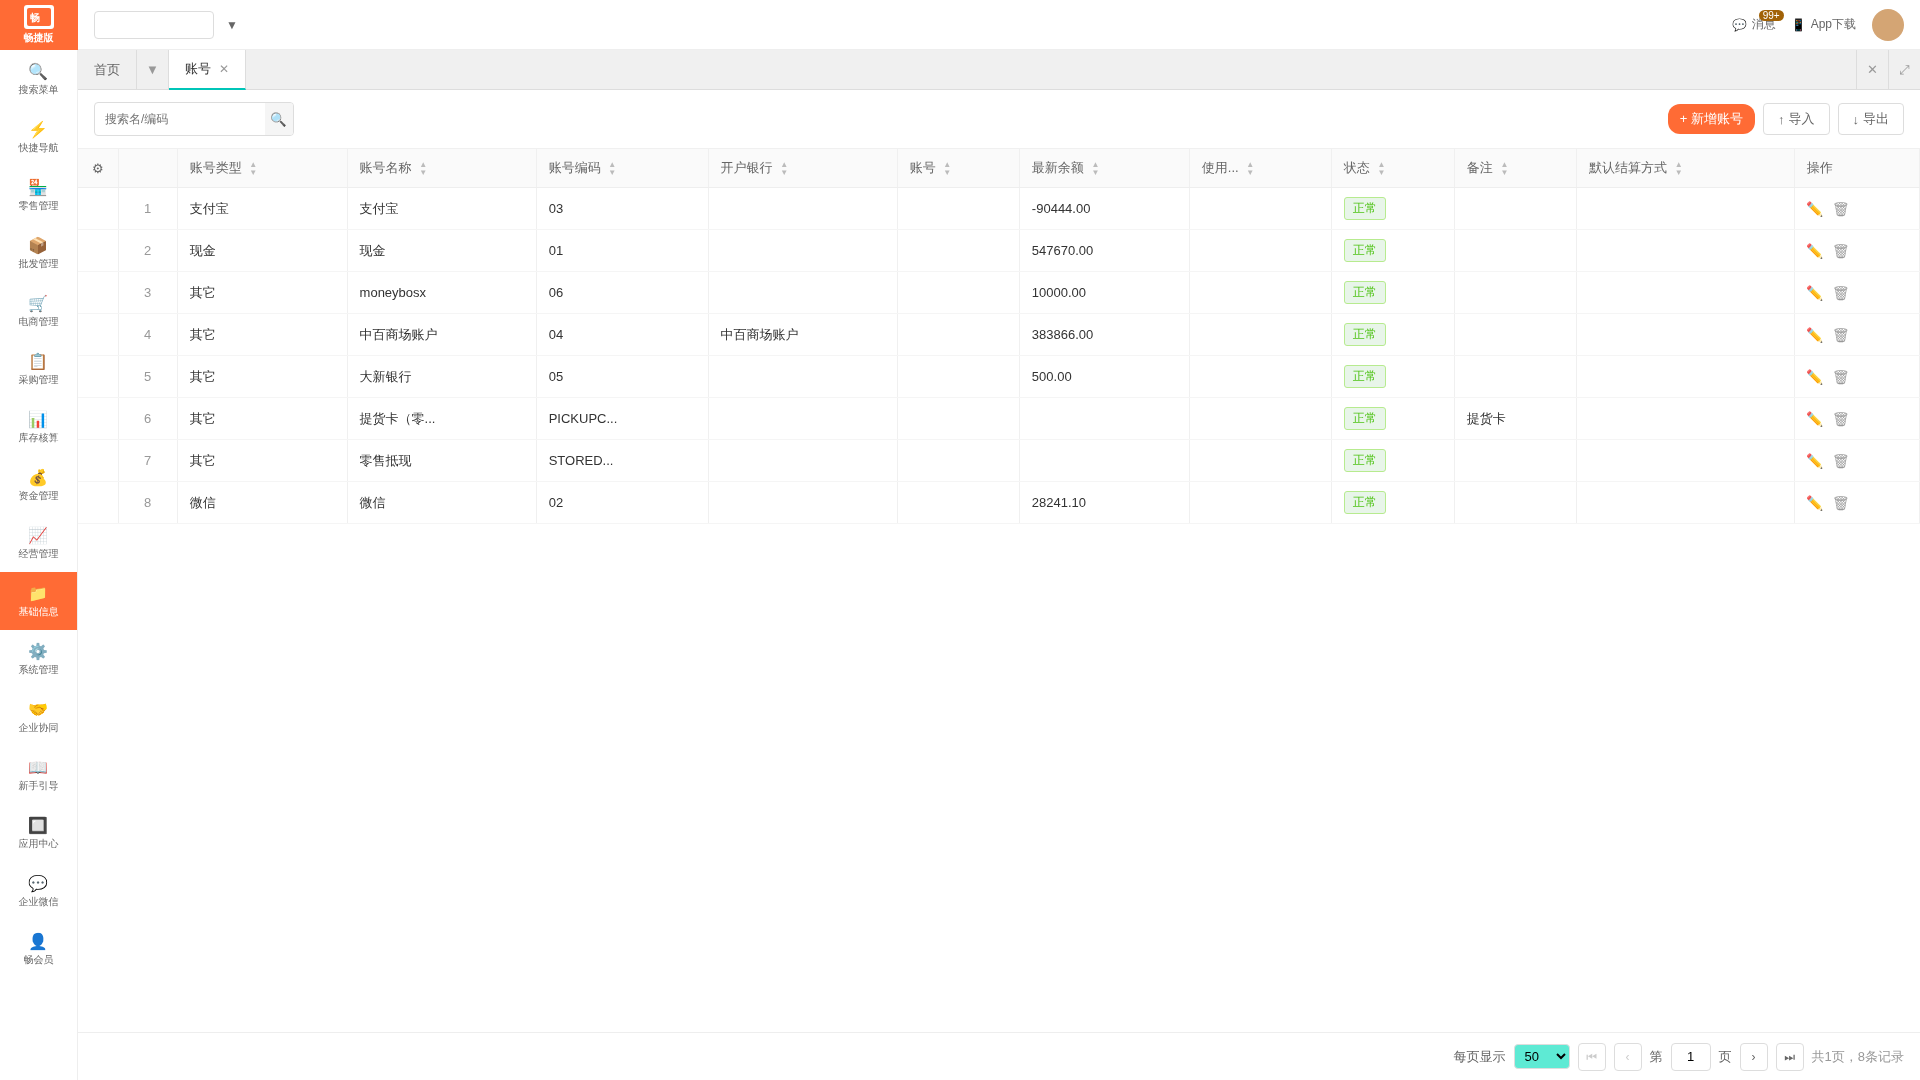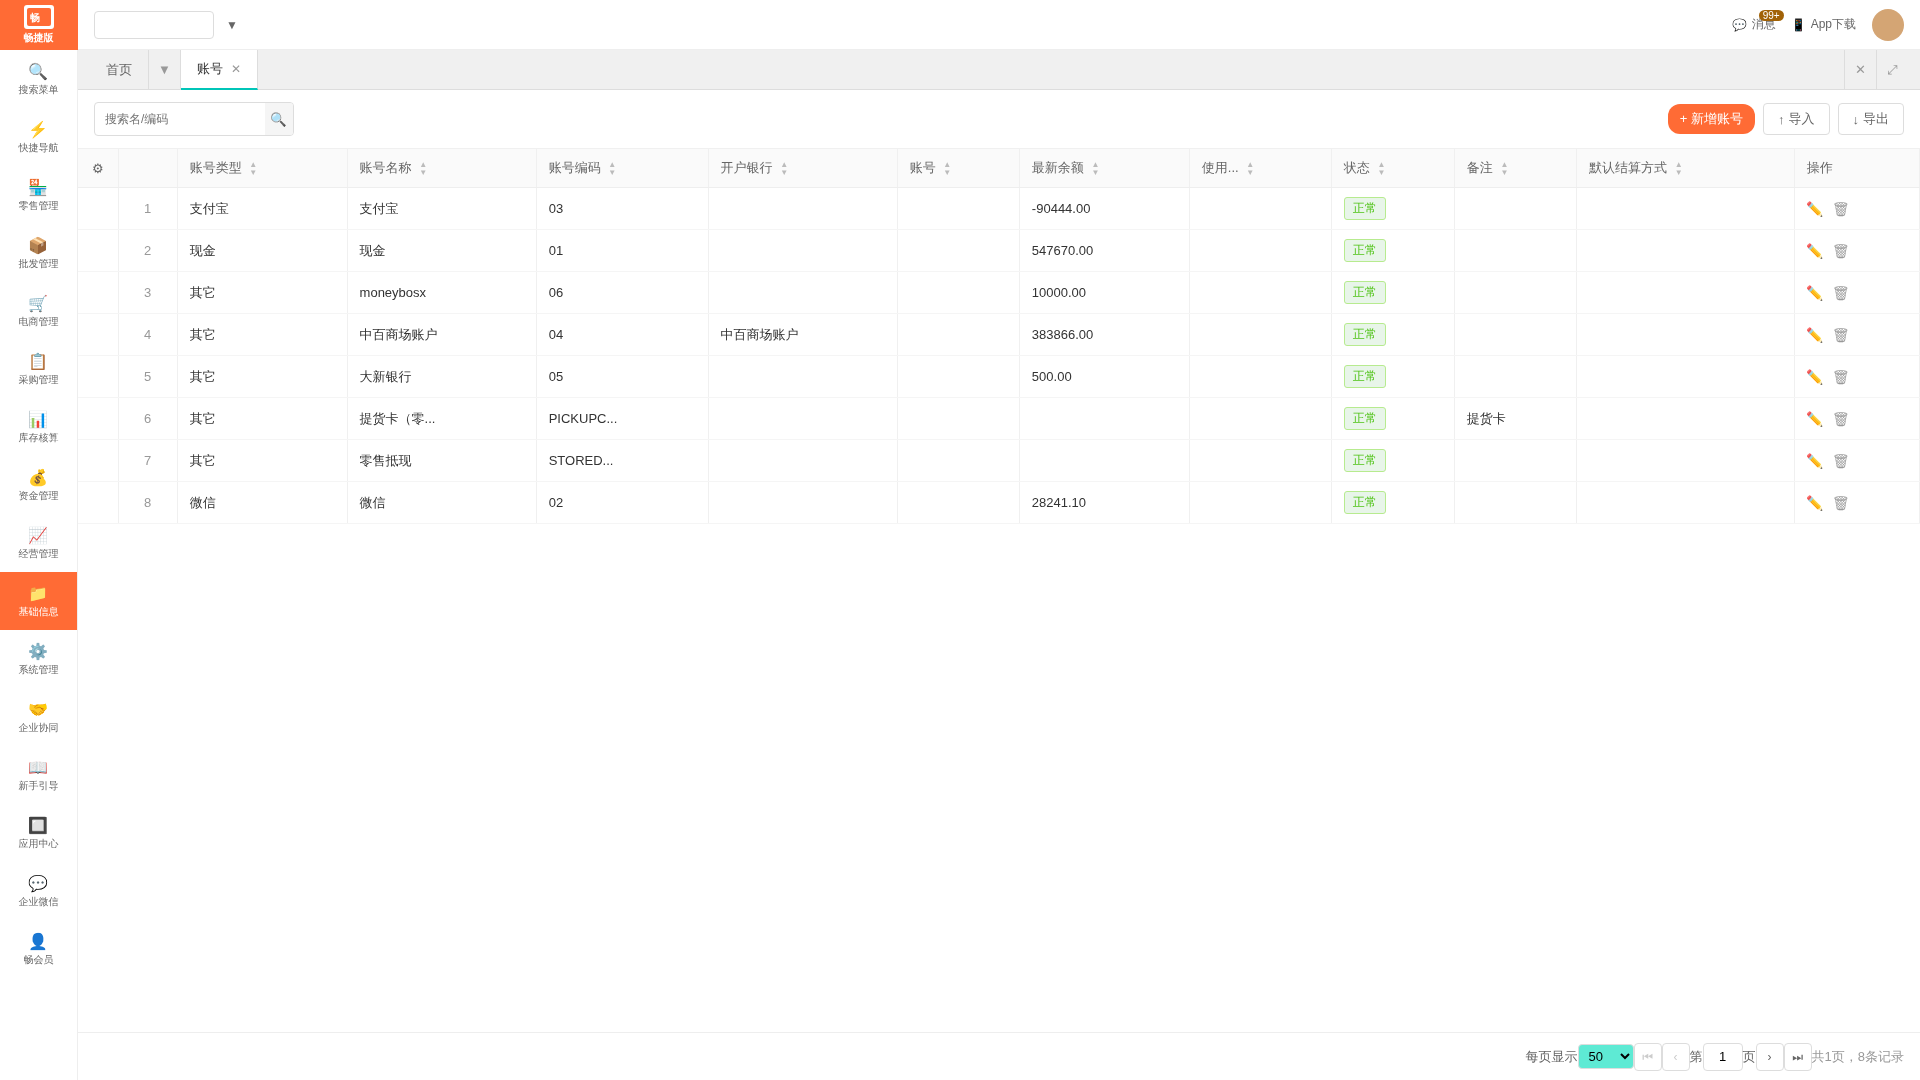--- a/index.html
+++ b/index.html
@@ -145,21 +145,21 @@
       background: #d4a574;
       border-radius: 50%;
     }
 
     
     .tab-bar {
       height: 40px;
       background: #f0f0f0;
       display: flex;
       align-items: center;
-      padding: 0 12px;
+      padding: 0 0;
       border-bottom: 1px solid #ddd;
       flex-shrink: 0;
     }
     .tab-item {
       height: 40px;
       padding: 0 16px;
       display: flex;
       align-items: center;
       gap: 6px;
       cursor: pointer;
@@ -343,20 +343,21 @@
     .row-num { color: #999; text-align: center; }
 
     
     .pagination {
       height: 48px;
       border-top: 1px solid #eee;
       display: flex;
       align-items: center;
       justify-content: flex-end;
       padding: 0 16px;
+      gap: 8px;
       font-size: 13px;
       color: #666;
       flex-shrink: 0;
     }
     .page-size-select {
       border: 1px solid #ddd;
       border-radius: 4px;
       padding: 3px 6px;
       font-size: 13px;
       background: #5eead4;

